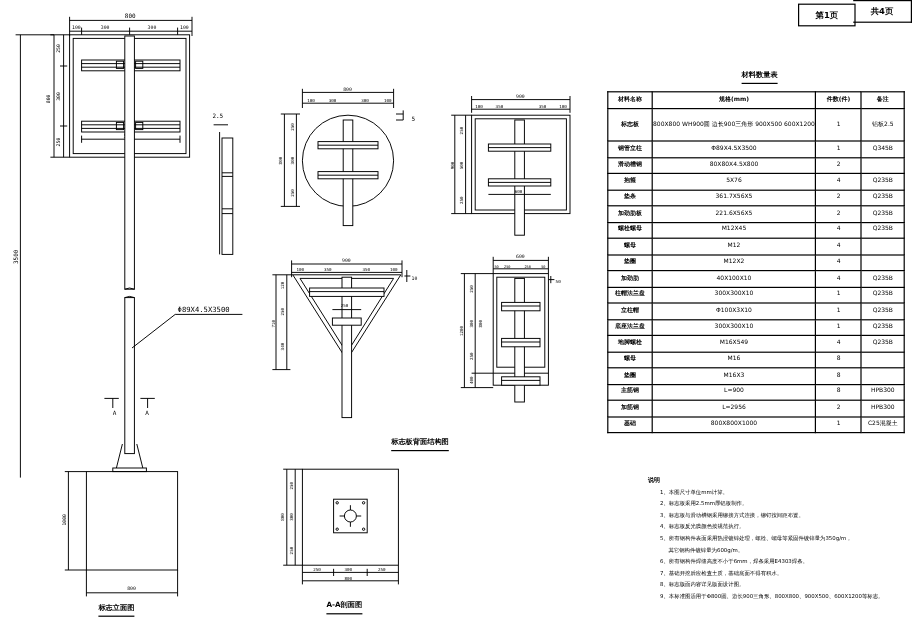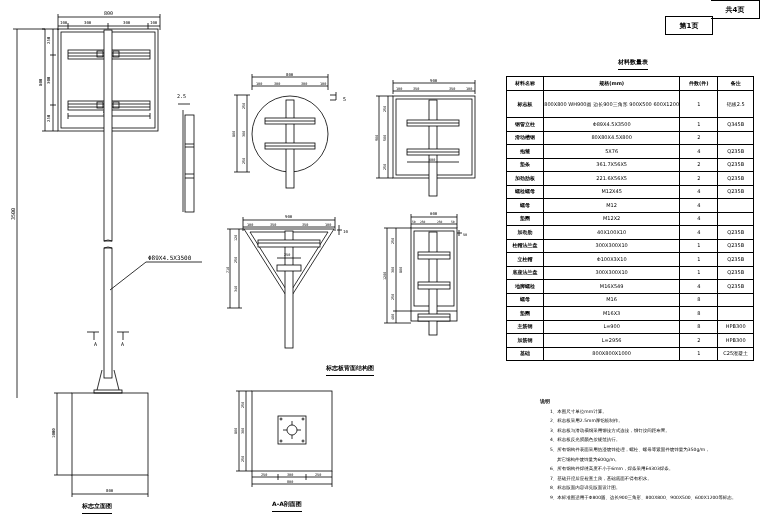--- a/index.html
+++ b/index.html
@@ -13,21 +13,21 @@
   #mat-table td:first-child{font-weight:bold;}
   #mat-table tr.tall td{height:26px;}
   .notes{position:absolute;left:540px;top:397px;font-size:4.5px;line-height:9.6px;font-family:"DejaVu Sans",sans-serif;}
   .notes .h{font-weight:bold;font-size:5px;margin-left:0;}
   .notes .i{margin-left:10px;white-space:nowrap;}
   .cap{position:absolute;font-size:6px;font-weight:bold;border-bottom:1px double #000;padding-bottom:2px;}
 </style>
 </head>
 <body>
 
-<div class="tb" style="left:665px;top:16px;width:46px;height:17px;">
+<div class="tb" style="left:665px;top:3px;width:46px;height:17px;">
     <span>第1页</span>
   </div>
 <div class="tb" style="left:711px;top:0;width:48px;height:17px;border-left:none;">
     <span>共4页</span>
   </div>
 
 <svg width="760" height="520" viewBox="0 0 760 520" fill="none" stroke="#000" stroke-width="0.8">
 
   <g>
 

